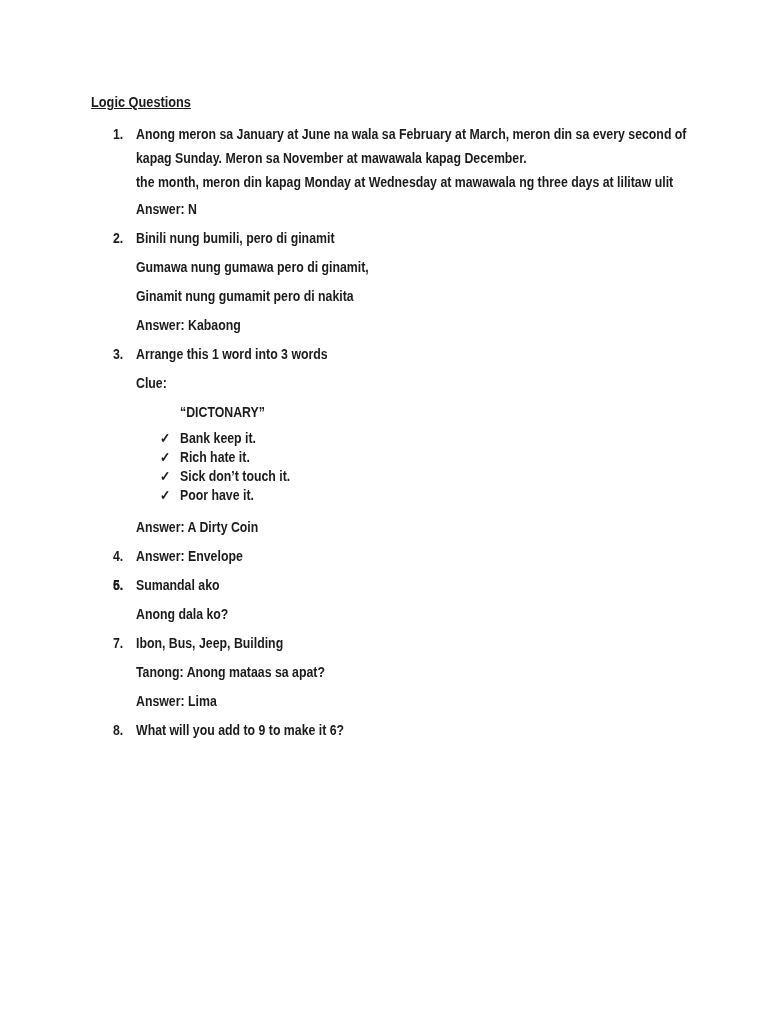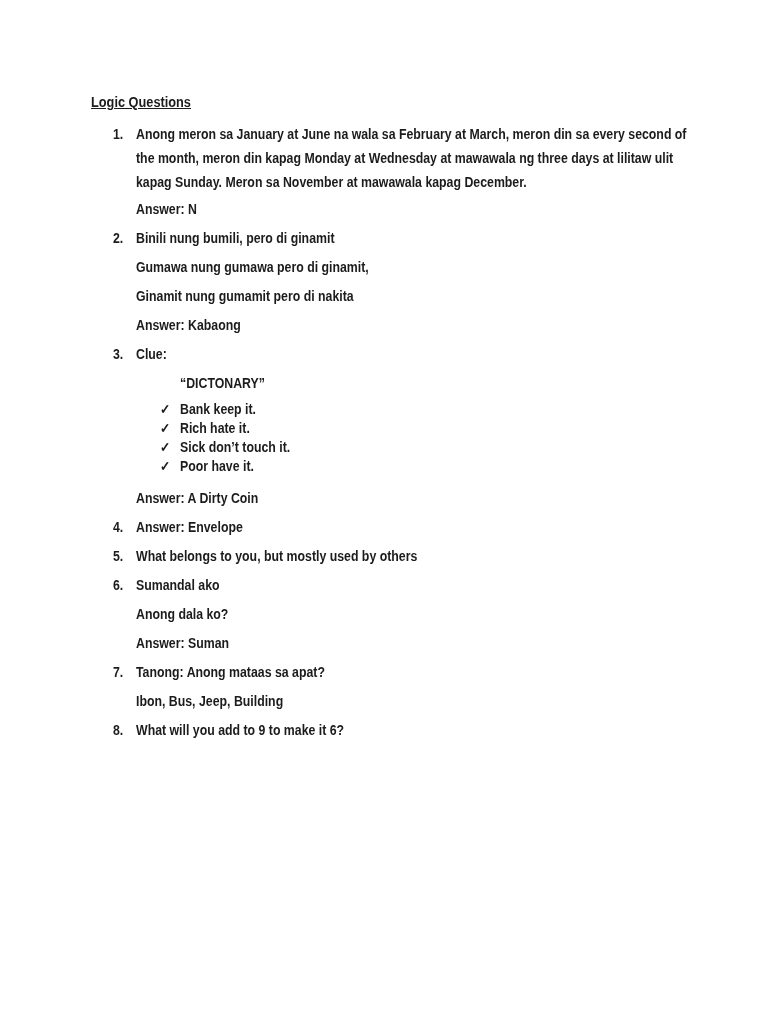--- a/index.html
+++ b/index.html
@@ -80,36 +80,37 @@
 
 <div class="page">
   <div class="content">
 
     <h1 class="doc-title"><span class="ctext">Logic Questions</span></h1>
 
     <div class="question">
       <span class="qnum"><span class="ctext">1.</span></span>
       <p class="wrapped-lines">
         <span class="line"><span class="ctext">Anong meron sa January at June na wala sa February at March, meron din sa every second of</span></span>
+        <span class="line"><span class="ctext">kapag Sunday. Meron sa November at mawawala kapag December.</span></span>
         <span class="line"><span class="ctext">the month, meron din kapag Monday at Wednesday at mawawala ng three days at lilitaw ulit</span></span>
-        <span class="line"><span class="ctext">kapag Sunday. Meron sa November at mawawala kapag December.</span></span>
       </p>
       <p class="para"><span class="ctext">Answer: N</span></p>
     </div>
 
     <div class="question">
       <span class="qnum"><span class="ctext">2.</span></span>
       <p class="para"><span class="ctext">Binili nung bumili, pero di ginamit</span></p>
       <p class="para"><span class="ctext">Gumawa nung gumawa pero di ginamit,</span></p>
       <p class="para"><span class="ctext">Ginamit nung gumamit pero di nakita</span></p>
       <p class="para"><span class="ctext">Answer: Kabaong</span></p>
     </div>
 
     <div class="question">
       <span class="qnum"><span class="ctext">3.</span></span>
+      <p class="para"><span class="ctext">Arrange this 1 word into 3 words</span></p>
       <p class="para"><span class="ctext">Clue:</span></p>
       <p class="para quote-line"><span class="ctext">“DICTONARY”</span></p>
       <div class="clue-list">
         <div class="clue-item">
           <span class="check"><span class="ctext">✓</span></span>
           <span class="ctext">Bank keep it.</span>
         </div>
         <div class="clue-item">
           <span class="check"><span class="ctext">✓</span></span>
           <span class="ctext">Rich hate it.</span>
@@ -126,34 +127,33 @@
       <p class="para"><span class="ctext">Answer: A Dirty Coin</span></p>
     </div>
 
     <div class="question">
       <span class="qnum"><span class="ctext">4.</span></span>
       <p class="para"><span class="ctext">Answer: Envelope</span></p>
     </div>
 
     <div class="question">
       <span class="qnum"><span class="ctext">5.</span></span>
-      <p class="para"><span class="ctext">What belongs to you, but mostly used by others</span></p>
     </div>
 
     <div class="question">
       <span class="qnum"><span class="ctext">6.</span></span>
       <p class="para"><span class="ctext">Sumandal ako</span></p>
       <p class="para"><span class="ctext">Anong dala ko?</span></p>
-      <p class="para"><span class="ctext">Answer: Suman</span></p>
     </div>
 
     <div class="question">
       <span class="qnum"><span class="ctext">7.</span></span>
+      <p class="para"><span class="ctext">Ibon, Bus, Jeep, Building</span></p>
       <p class="para"><span class="ctext">Tanong: Anong mataas sa apat?</span></p>
-      <p class="para"><span class="ctext">Ibon, Bus, Jeep, Building</span></p>
+      <p class="para"><span class="ctext">Answer: Lima</span></p>
     </div>
 
     <div class="question">
       <span class="qnum"><span class="ctext">8.</span></span>
       <p class="para"><span class="ctext">What will you add to 9 to make it 6?</span></p>
     </div>
 
   </div>
 </div>
 

